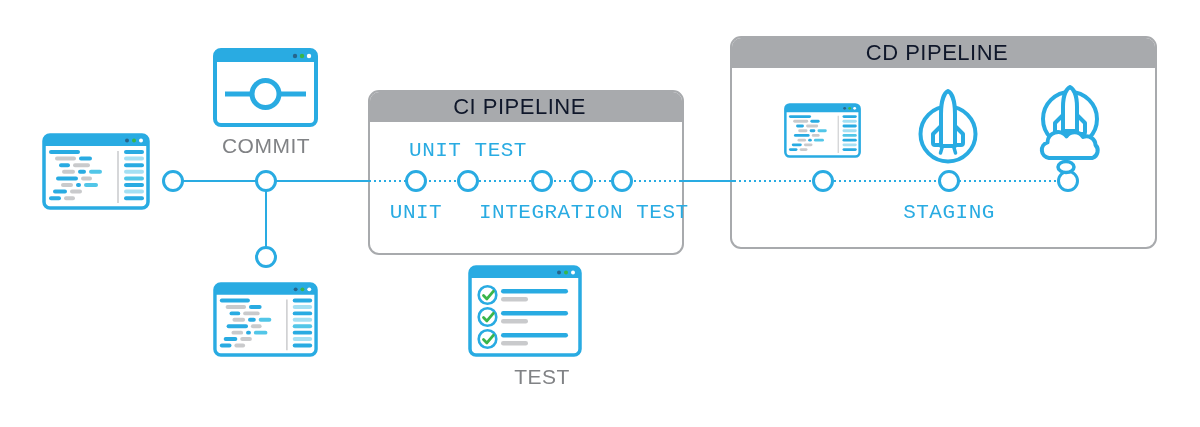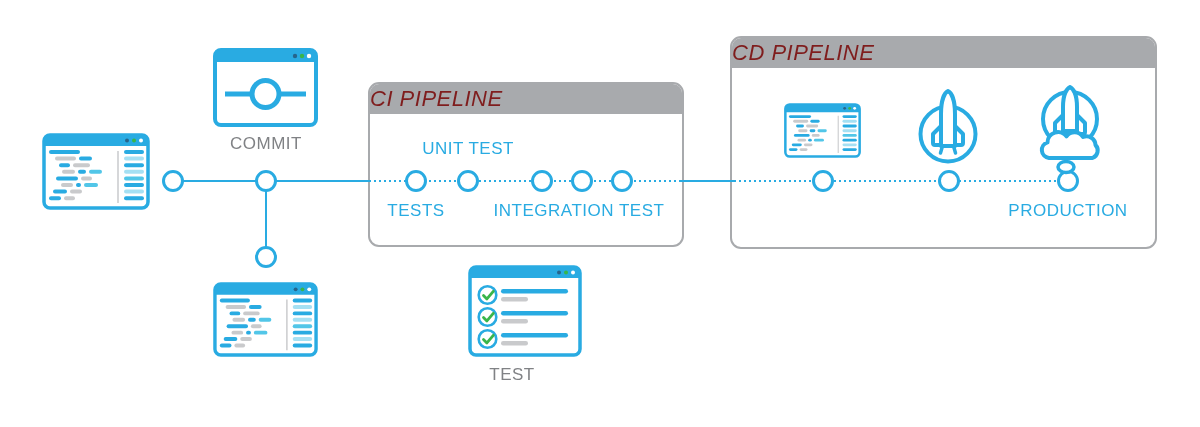--- a/index.html
+++ b/index.html
@@ -15,31 +15,30 @@
   .vline-solid{position:absolute;width:2px;background:#29abe2;}
   .node-circle{
     position:absolute;width:16px;height:16px;border:3px solid #29abe2;
     border-radius:50%;background:#ffffff;box-sizing:content-box;
   }
   .pipeline-box{
     position:absolute;background:#ffffff;border:2px solid #a8aaad;border-radius:11px;
   }
   .pipeline-header{
     position:absolute;left:0;right:0;top:0;height:30px;background:#a8aaad;
-    border-radius:9px 9px 0 0;color:#7f1d1d;text-align:left;
+    border-radius:9px 9px 0 0;color:#0f172a;text-align:center;
     font-size:22px;line-height:30px;padding-right:13px;letter-spacing:.5px;
     box-sizing:border-box;
-    font-style:italic;
   }
   .lbl{
-    position:absolute;text-align:center;font-size:17px;letter-spacing:.5px;
+    position:absolute;text-align:center;font-size:21px;letter-spacing:.5px;
     white-space:nowrap;
   }
   .lbl-gray{color:#808285;}
-  .lbl-blue{color:#29abe2;}
+  .lbl-blue{color:#29abe2;font-family:Liberation Mono, monospace;}
   svg.icon{position:absolute;display:block;}
   .defs{position:absolute;width:0;height:0;overflow:hidden;}
 </style>
 </head>
 <body>
 
 <div class="canvas">
 
   <svg class="defs" aria-hidden="true">
     <defs>
@@ -139,21 +138,21 @@
         <g stroke="#29abe2" stroke-width="3.5" stroke-linecap="round">
           <line x1="33" y1="46" x2="31" y2="56"></line>
           <line x1="43" y1="46" x2="45" y2="56"></line>
         </g>
         <path d="M17 73 a8 8 0 0 1 -1.5 -15.6 a10.5 10.5 0 0 1 19 -6 a10 10 0 0 1 16.5 0.6 a9 9 0 0 1 12.5 8 a8 8 0 0 1 -3 13 z" fill="#ffffff" stroke="#29abe2" stroke-width="4" stroke-linejoin="round"></path>
         <ellipse cx="34" cy="82" rx="8" ry="5.5" fill="#ffffff" stroke="#29abe2" stroke-width="3.5"></ellipse>
       </symbol>
     </defs>
   </svg>
 
-  <div class="pipeline-box" style="left:368px;top:82px;width:312px;height:161px">
+  <div class="pipeline-box" style="left:368px;top:90px;width:312px;height:161px">
     <div class="pipeline-header">
       <span>CI PIPELINE</span>
     </div>
   </div>
 
   <div class="pipeline-box" style="left:730px;top:36px;width:423px;height:209px">
     <div class="pipeline-header">
       <span>CD PIPELINE</span>
     </div>
   </div>
@@ -192,20 +191,20 @@
       <use href="#sym-code-window"></use>
     </svg>
   <svg class="icon" style="left:912px;top:88px" width="72" height="76">
       <use href="#sym-rocket"></use>
     </svg>
   <svg class="icon" style="left:1032px;top:85px" width="76" height="90">
       <use href="#sym-rocket-launch"></use>
     </svg>
 
   <div class="lbl lbl-gray" style="left:186px;top:134px;width:160px">COMMIT</div>
-  <div class="lbl lbl-gray" style="left:432px;top:365px;width:160px">TEST</div>
-
-  <div class="lbl lbl-blue" style="left:336px;top:201px;width:160px">TESTS</div>
+  <div class="lbl lbl-gray" style="left:462px;top:365px;width:160px">TEST</div>
+
+  <div class="lbl lbl-blue" style="left:336px;top:201px;width:160px">UNIT</div>
   <div class="lbl lbl-blue" style="left:388px;top:139px;width:160px">UNIT TEST</div>
   <div class="lbl lbl-blue" style="left:479px;top:201px;width:200px">INTEGRATION TEST</div>
-  <div class="lbl lbl-blue" style="left:988px;top:201px;width:160px">PRODUCTION</div>
+  <div class="lbl lbl-blue" style="left:869px;top:201px;width:160px">STAGING</div>
 
 </div>
 
 </body></html>

